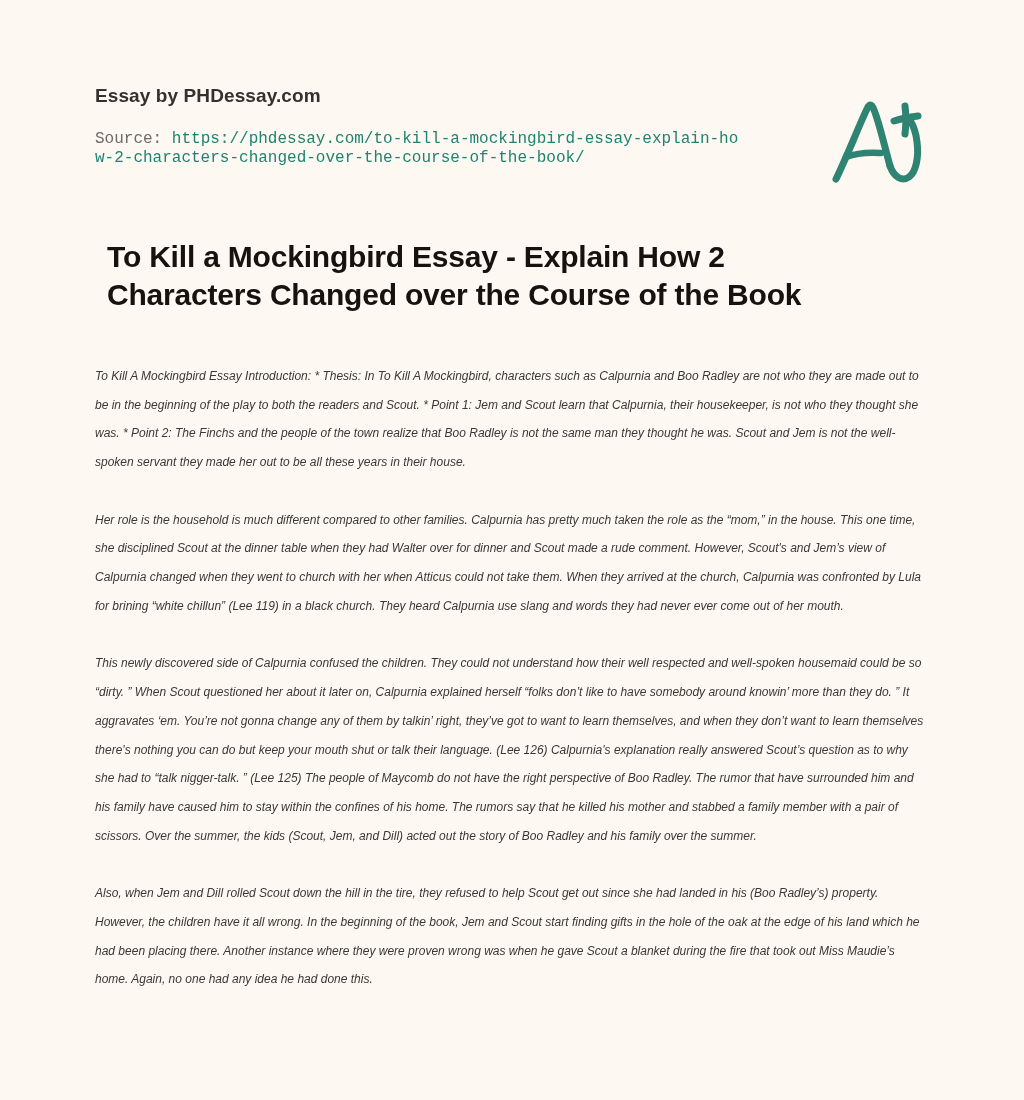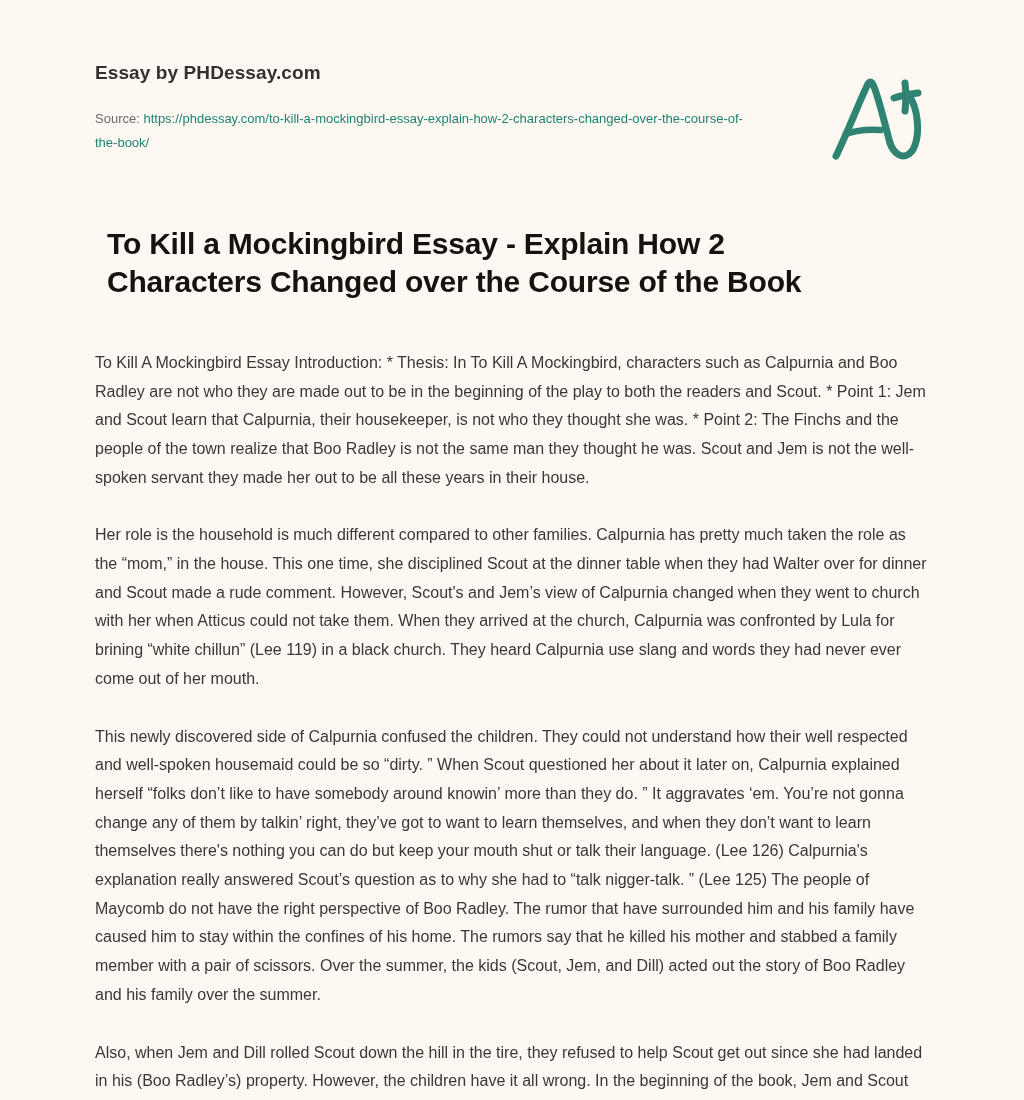--- a/index.html
+++ b/index.html
@@ -20,37 +20,39 @@
     width: 1024px;
     height: 1100px;
     background: #fdf9f2;
     padding: 0;
   }
 
   
   .header {
     position: relative;
     padding: 62px 95px 0 95px;
+    margin-top: 23px;
   }
 
   .brand-line {
     font-size: 19px;
     font-weight: bold;
     color: #35302e;
     letter-spacing: 0.1px;
     line-height: 1.2;
     margin: 0;
   }
 
   .source-block {
     margin-top: 22px;
-    font-size: 13px;
-    line-height: 24px;
+    font-size: 16px;
+    line-height: 19px;
     max-width: 650px;
     word-break: break-word;
+    font-family: Liberation Mono, monospace;
   }
   .source-label {
     color: #6e6a67;
   }
   .source-url {
     color: #1f8372;
     text-decoration: none;
     word-break: break-all;
   }
 
@@ -76,25 +78,26 @@
     max-width: 960px;
   }
 
   
   .article {
     padding: 36px 95px 0 95px;
     max-width: 1024px;
   }
   .article p {
     margin: 0 0 29px 0;
-    font-size: 16px;
+    font-size: 12px;
     line-height: 28.7px;
     color: #3d3733;
     max-width: 845px;
     text-align: left;
+    font-style: italic;
   }
   .article p:last-child { margin-bottom: 0; }
 </style>
 </head>
 <body>
 
 <div class="page">
 
   <div class="header">
     <div class="brand-line">Essay by PHDessay.com</div>

